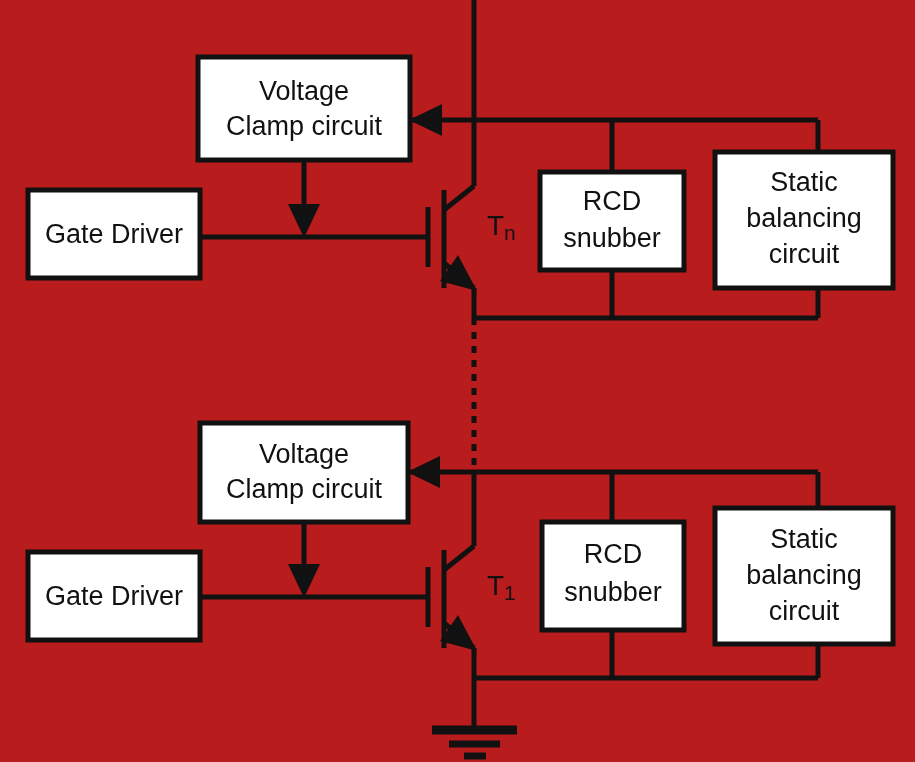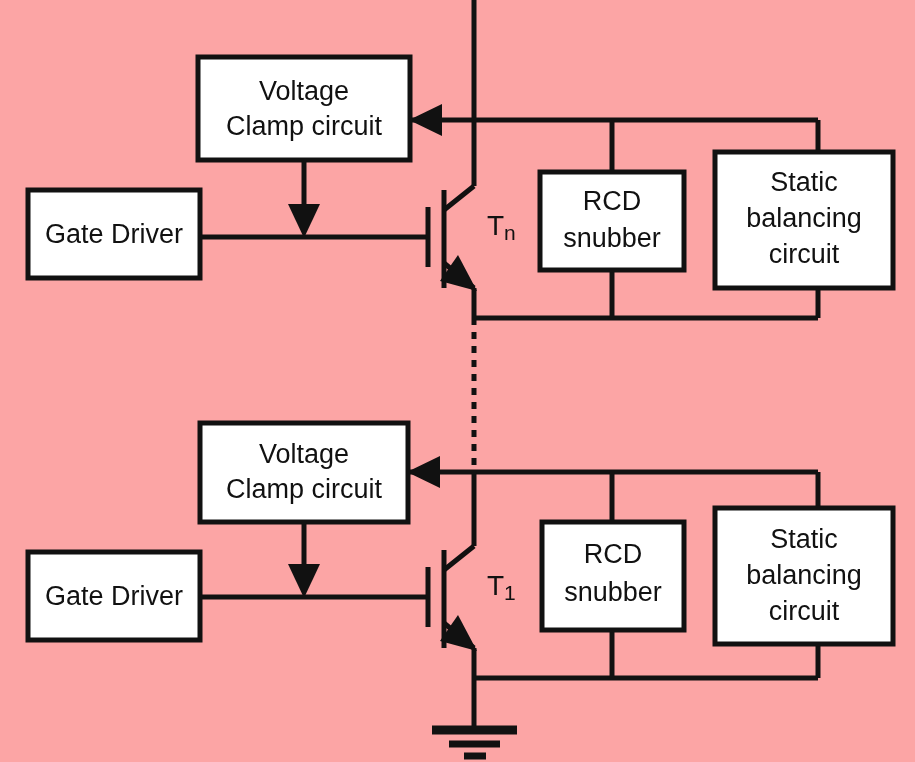--- a/index.html
+++ b/index.html
@@ -7,21 +7,21 @@
     padding: 0;
     background: #ffffff;
   }
   body {
     font-family: "Liberation Sans", sans-serif;
   }
   #canvas {
     position: relative;
     width: 915px;
     height: 762px;
-    background: #fca5a5;
+    background: #b91c1c;
     overflow: hidden;
   }
   svg#diagram {
     position: absolute;
     top: 0;
     left: 0;
     width: 915px;
     height: 762px;
   }
   .wire {

